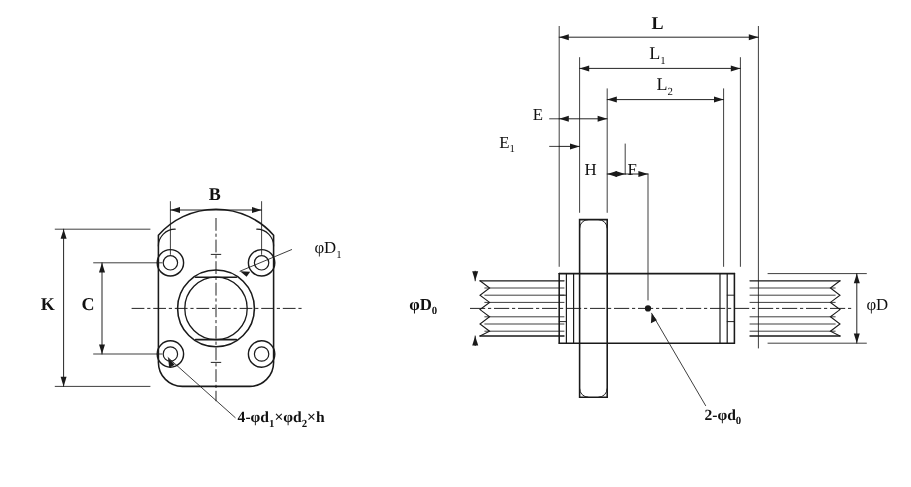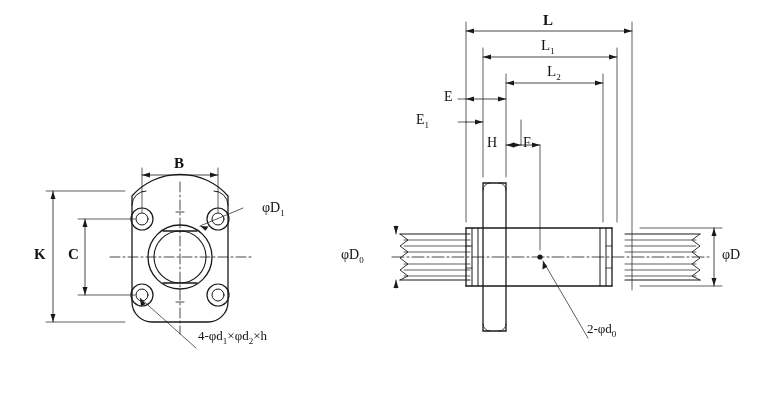--- a/index.html
+++ b/index.html
@@ -228,21 +228,21 @@
   <div class="lbl" style="left:174px;top:155px;font-size:15px;font-weight:600;">B</div>
 
   <div class="lbl" style="left:34px;top:246px;font-size:15px;font-weight:600;">K</div>
 
   <div class="lbl" style="left:68px;top:246px;font-size:15px;font-weight:600;">C</div>
 
   <div class="lbl" style="left:262px;top:200px;font-size:14px;text-align:center;">
     <span>φD</span><span class="sub">1</span>
   </div>
 
-  <div class="lbl" style="left:198px;top:328px;font-size:13px;">
+  <div class="lbl" style="left:198px;top:340px;font-size:13px;font-weight:bold;">
     <span>4-φd</span><span class="sub">1</span><span>×φd</span><span class="sub">2</span><span>×h</span>
   </div>
 
   <div class="lbl" style="left:543px;top:12px;font-size:15px;font-weight:600;">L</div>
 
   <div class="lbl" style="left:541px;top:37px;font-size:15px;text-align:right;">
     <span>L</span><span class="sub">1</span>
   </div>
 
   <div class="lbl" style="left:547px;top:63px;font-size:15px;">
@@ -252,24 +252,24 @@
   <div class="lbl" style="left:444px;top:89px;font-size:14px;">E</div>
 
   <div class="lbl" style="left:416px;top:112px;font-size:14px;">
     <span>E</span><span class="sub">1</span>
   </div>
 
   <div class="lbl" style="left:487px;top:135px;font-size:14px;">H</div>
 
   <div class="lbl" style="left:523px;top:135px;font-size:14px;">F</div>
 
-  <div class="lbl" style="left:341px;top:247px;font-size:14px;">
+  <div class="lbl" style="left:341px;top:247px;font-size:14px;font-weight:bold;">
     <span>φD</span><span class="sub">0</span>
   </div>
 
   <div class="lbl" style="left:722px;top:247px;font-size:14px;">φD</div>
 
-  <div class="lbl" style="left:587px;top:321px;font-size:13px;">
+  <div class="lbl" style="left:587px;top:338px;font-size:13px;font-weight:bold;">
     <span>2-φd</span><span class="sub">0</span>
   </div>
 
 
 </div>
 
 </body></html>

